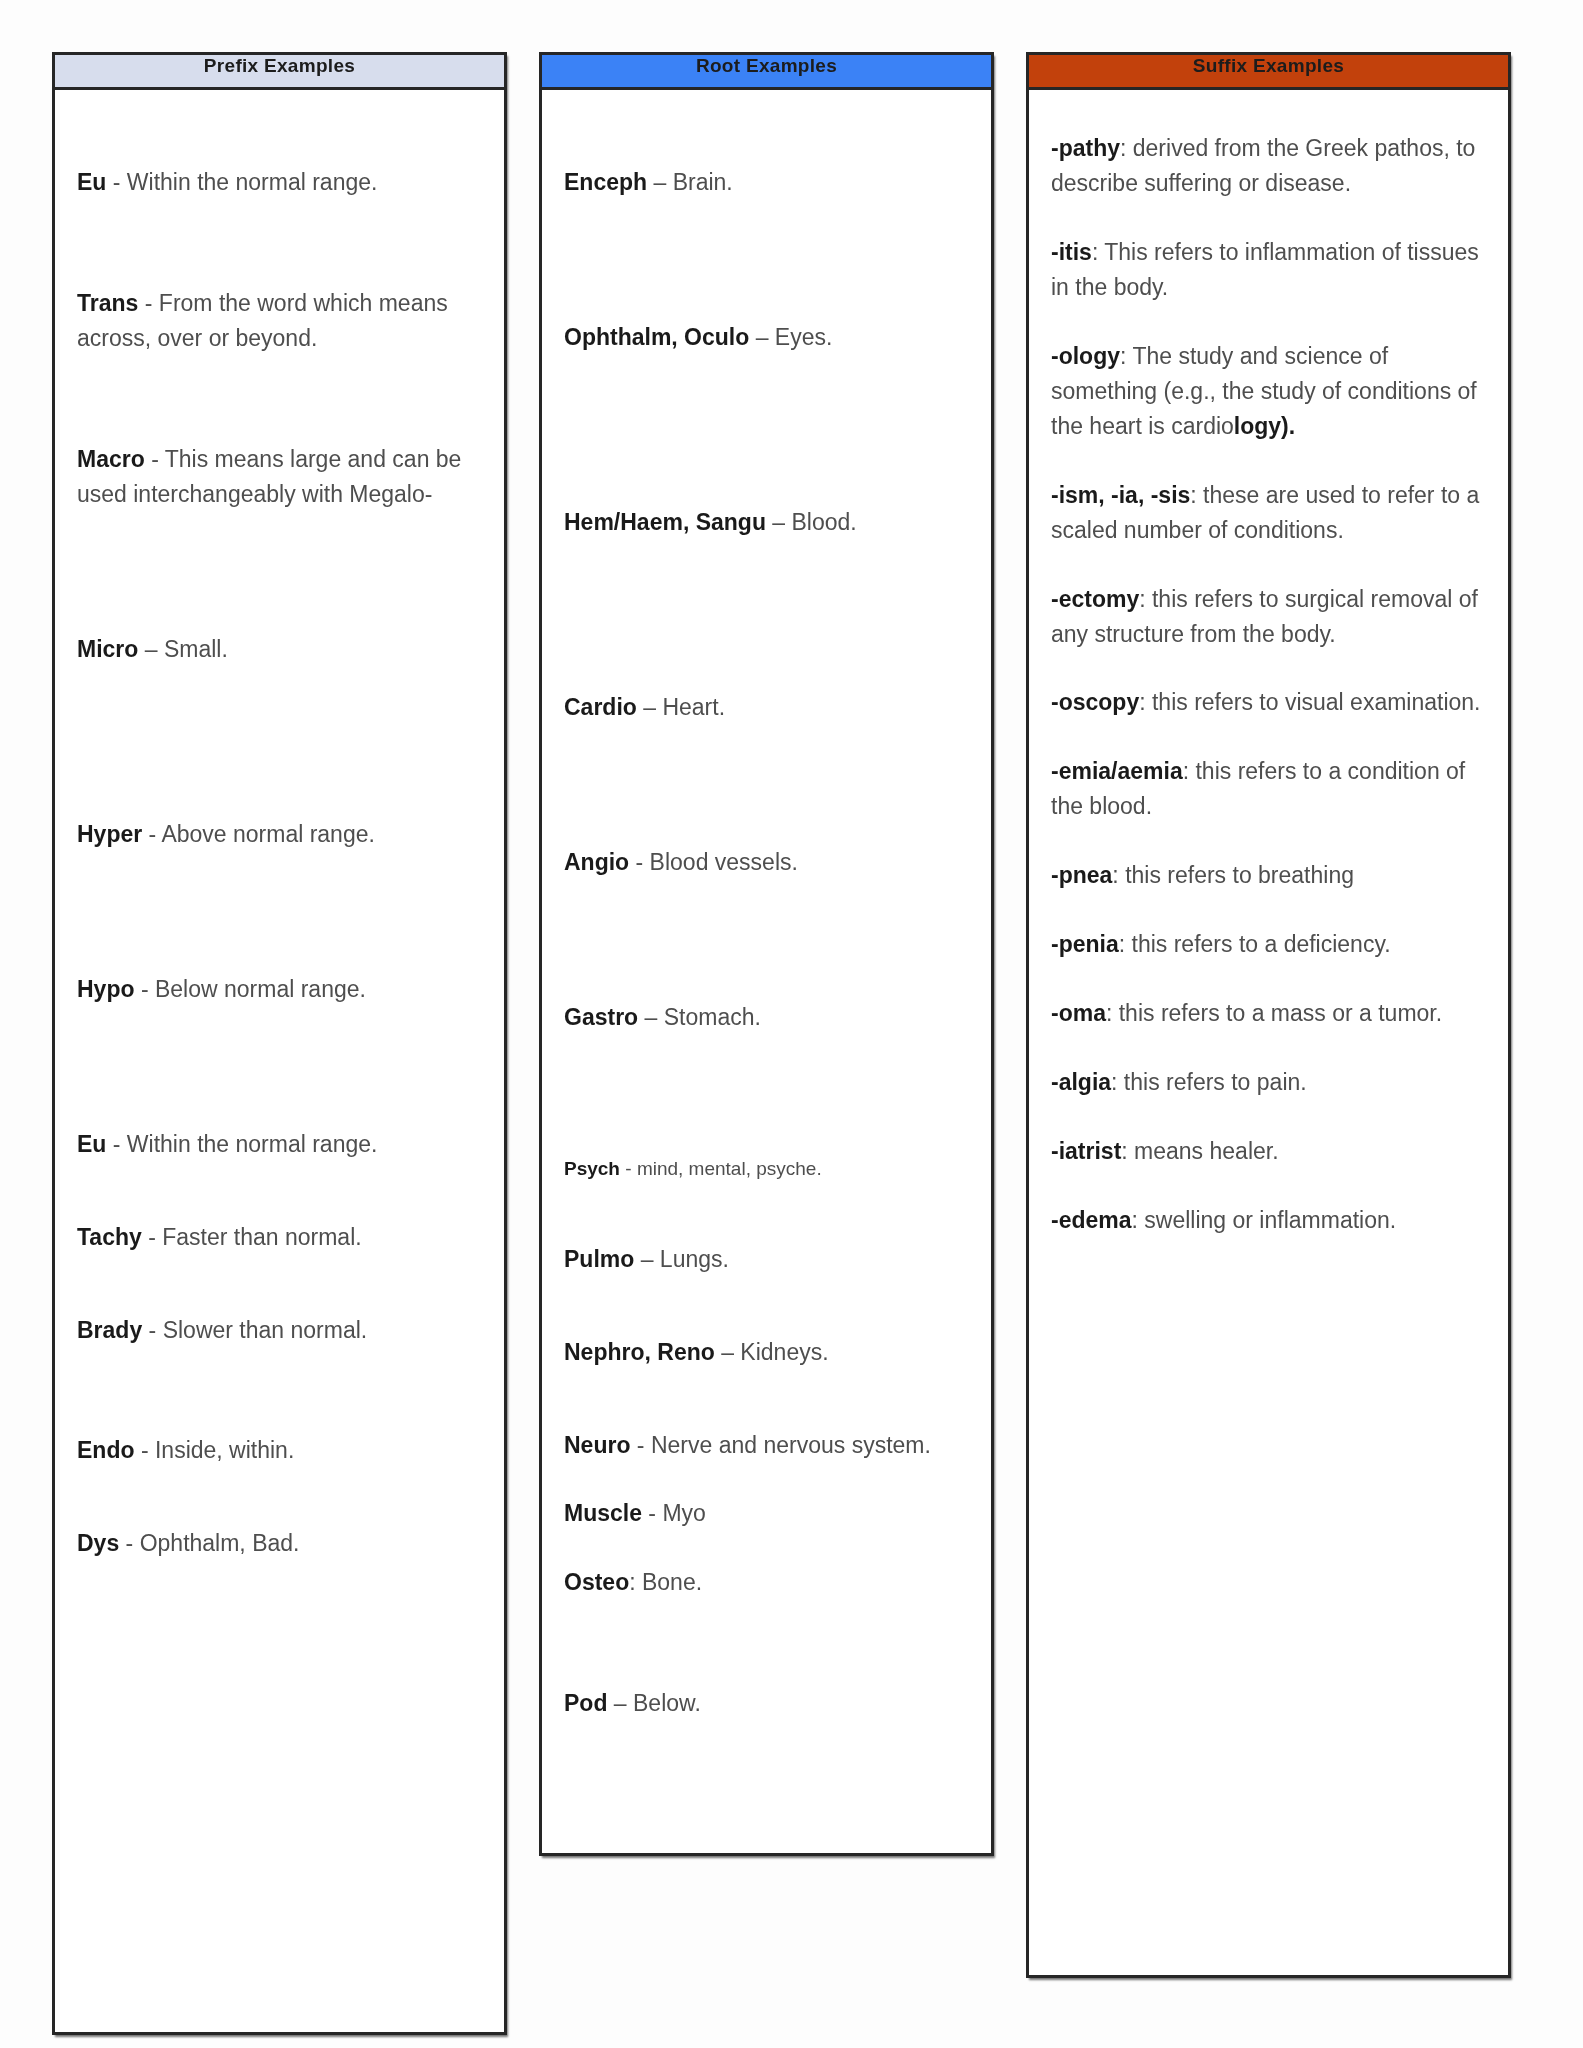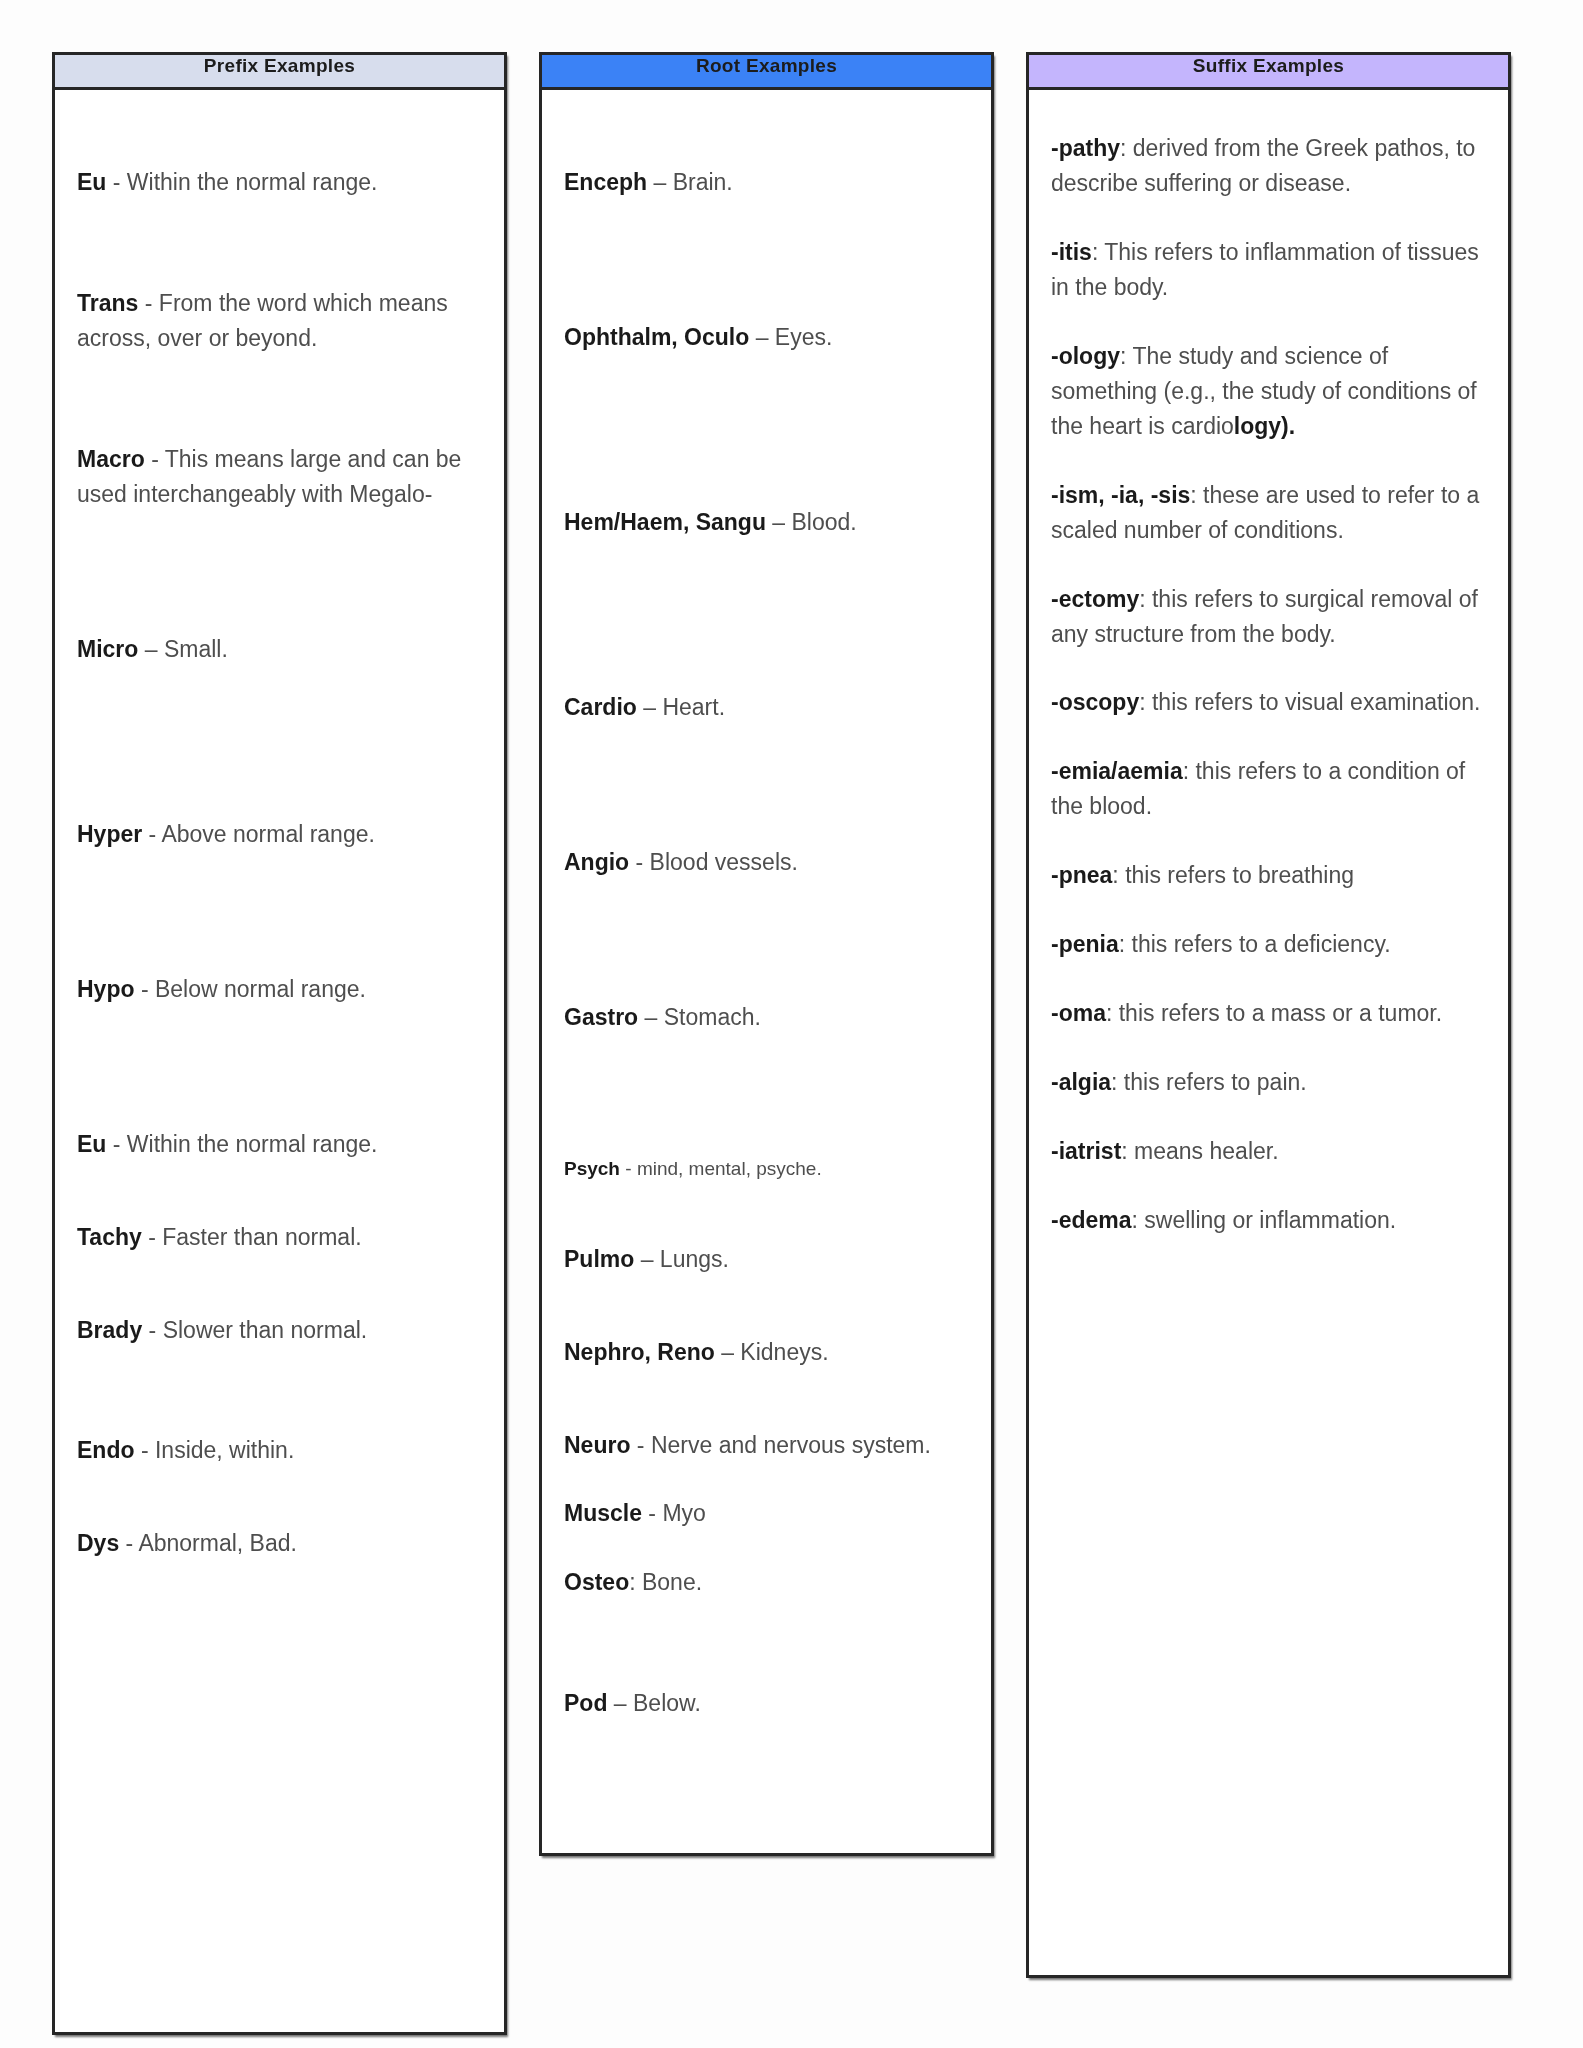--- a/index.html
+++ b/index.html
@@ -48,21 +48,21 @@
     text-align: center;
     font-weight: bold;
     font-size: 19px;
     letter-spacing: 0.3px;
     color: #1c1c1c;
     padding: 0 4px 10px 4px;
     box-sizing: border-box;
   }
   .head-prefix { background: #d7dded; }
   .head-root   { background: #3b82f6; }
-  .head-suffix { background: #c4b5fd; }
+  .head-suffix { background: #c2410c; }
 
   .col-body {
     padding: 14px 18px 22px 22px;
     box-sizing: border-box;
     margin-top: 27px;
   }
   .body-prefix { height: 1915px; }
   .body-root   { height: 1736px; }
   .body-suffix { height: 1858px; }
 
@@ -95,21 +95,21 @@
           <p class="entry s-sm"><b>Eu</b><span> - </span><span>Within the normal range.</span></p>
           <p class="entry s-lg"><b>Trans</b><span> - </span><span>From the word which means across, over or beyond.</span></p>
           <p class="entry s-lg"><b>Macro</b><span> - </span><span>This means large and can be used interchangeably with Megalo-</span></p>
           <p class="entry s-xl"><b>Micro</b><span> – </span><span>Small.</span></p>
           <p class="entry s-xxl"><b>Hyper</b><span> - </span><span>Above normal range.</span></p>
           <p class="entry s-xl"><b>Hypo</b><span> - </span><span>Below normal range.</span></p>
           <p class="entry s-xl"><b>Eu</b><span> - </span><span>Within the normal range.</span></p>
           <p class="entry s-md"><b>Tachy</b><span> - </span><span>Faster than normal.</span></p>
           <p class="entry s-md"><b>Brady</b><span> - </span><span>Slower than normal.</span></p>
           <p class="entry s-lg"><b>Endo</b><span> - </span><span>Inside, within.</span></p>
-          <p class="entry s-md"><b>Dys</b><span> - </span><span>Abnormal, Bad.</span></p>
+          <p class="entry s-md"><b>Dys</b><span> - </span><span>Ophthalm, Bad.</span></p>
         </div>
     </div>
 
     <div class="col col-root">
       <div class="col-head head-root">Root Examples</div>
       <div class="col-body body-root">
           <p class="entry s-sm"><b>Enceph</b><span> – </span><span>Brain.</span></p>
           <p class="entry s-xl"><b>Ophthalm, Oculo</b><span> – </span><span>Eyes.</span></p>
           <p class="entry s-xxl"><b>Hem/Haem, Sangu</b><span> – </span><span>Blood.</span></p>
           <p class="entry s-xxl"><b>Cardio</b><span> – </span><span>Heart.</span></p>

